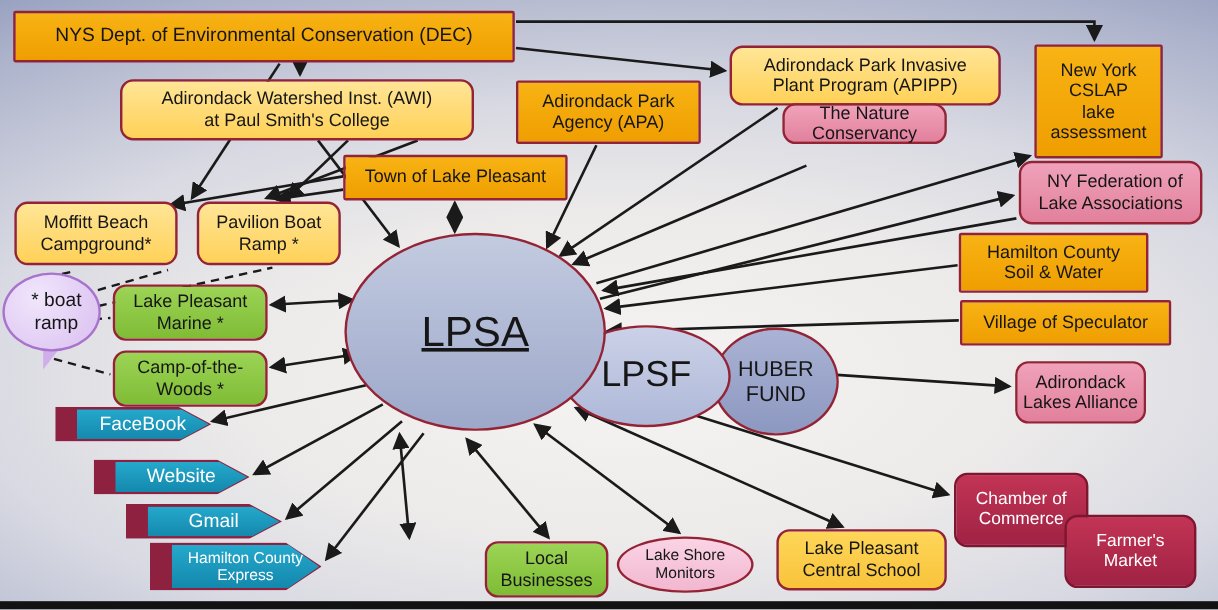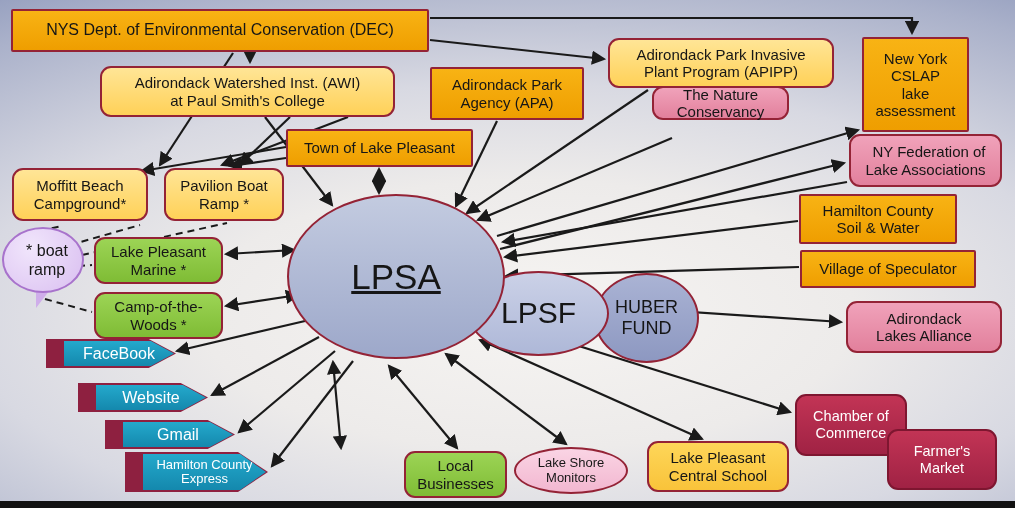--- a/index.html
+++ b/index.html
@@ -177,21 +177,21 @@
 
   <div class="node ellipse lpsf-fill" style="left:468px;top:271px;width:141px;height:85px;">LPSF</div>
 
   <div class="node ellipse lpsa-fill" style="left:287px;top:194px;width:218px;height:165px;text-decoration:underline;">LPSA</div>
 
   <div class="node rect gold" style="left:799px;top:194px;width:158px;height:50px;">Hamilton County
 Soil &amp; Water</div>
 
   <div class="node rect gold" style="left:800px;top:250px;width:176px;height:38px;">Village of Speculator</div>
 
-  <div class="node round pink" style="left:846px;top:301px;width:156px;height:52px;">Adirondack
+  <div class="node round pink" style="left:846px;top:301px;width:109px;height:52px;">Adirondack
 Lakes Alliance</div>
 
 
   <div class="node round green" style="left:404px;top:451px;width:103px;height:47px;">Local
 Businesses</div>
 
   <div class="node ellipse monitors-fill" style="left:514px;top:447px;width:114px;height:47px;">Lake Shore
 Monitors</div>
 
   <div class="node round lightgold" style="left:647px;top:441px;width:142px;height:51px;background:linear-gradient(#fed659,#f9c33a);">Lake Pleasant

